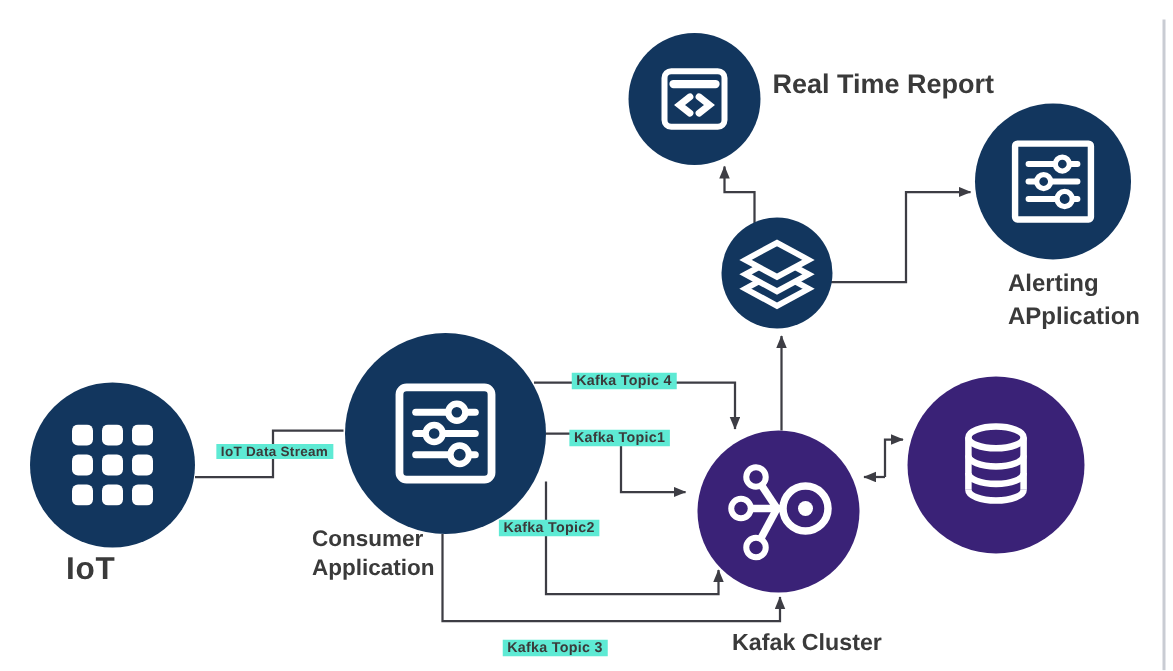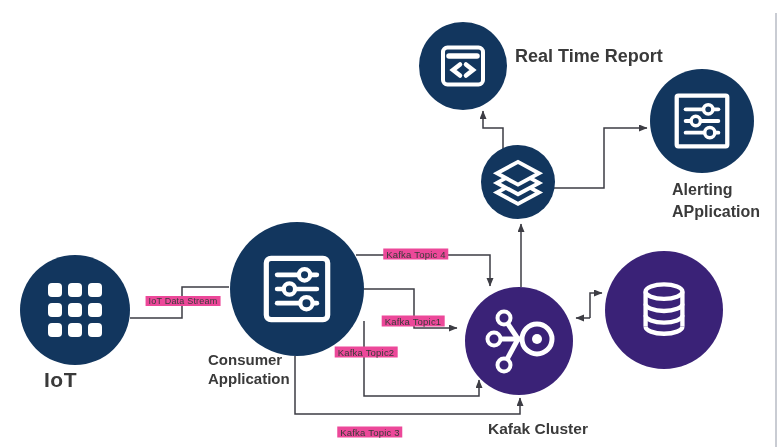--- a/index.html
+++ b/index.html
@@ -11,21 +11,21 @@
     position:absolute;border-radius:50%;
     display:flex;align-items:center;justify-content:center;
   }
   .node.navy{background:#12365E;}
   .node.purple{background:#3A2277;}
   .node-label{
     position:absolute;color:#3a3a3a;font-weight:700;white-space:pre;
   }
   .edge-label{
     position:absolute;transform:translate(-50%,-50%);
-    background:#ec4899;color:#3a3a3a;font-weight:400;font-size:9.5px;
+    background:#5eead4;color:#3a3a3a;font-weight:700;font-size:9.5px;
     padding:0 3px;white-space:nowrap;letter-spacing:.2px;
   }
   #edges{position:absolute;left:0;top:0;}
   #right-border{
     position:absolute;left:775px;top:13px;width:2px;height:434px;
     background:#c9ccd3;
   }
 </style>
 </head>
 <body>
@@ -148,18 +148,18 @@
       <circle cx="44" cy="21" r="6" fill="#12365E" stroke="#ffffff" stroke-width="4.5"></circle>
       <circle cx="28" cy="36" r="6" fill="#12365E" stroke="#ffffff" stroke-width="4.5"></circle>
       <circle cx="46" cy="51" r="6.5" fill="#12365E" stroke="#ffffff" stroke-width="4.5"></circle>
     </svg>
   </div>
   <div class="node-label" style="left:672px;top:179px;font-size:16px;line-height:22px;"><span>Alerting</span>
 <span>APplication</span></div>
 
   <div class="edge-label" style="left:183px;top:301px;font-size:9px;">IoT Data Stream</div>
   <div class="edge-label" style="left:416px;top:254px;">Kafka Topic 4</div>
-  <div class="edge-label" style="left:413px;top:321px;">Kafka Topic1</div>
+  <div class="edge-label" style="left:413px;top:292px;">Kafka Topic1</div>
   <div class="edge-label" style="left:366px;top:352px;">Kafka Topic2</div>
   <div class="edge-label" style="left:370px;top:432px;">Kafka Topic 3</div>
 
   <div id="right-border"></div>
 </div>
 
 </body></html>

